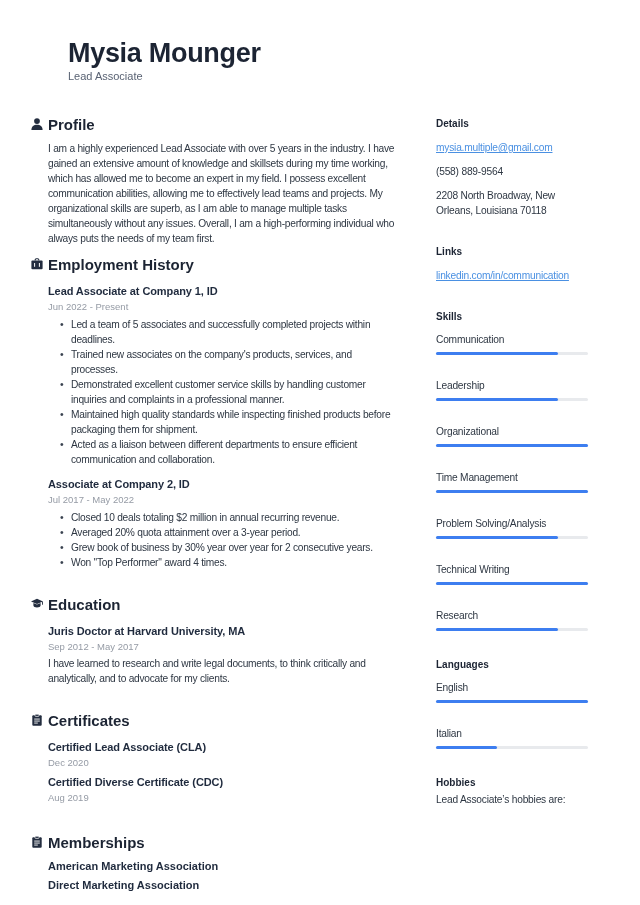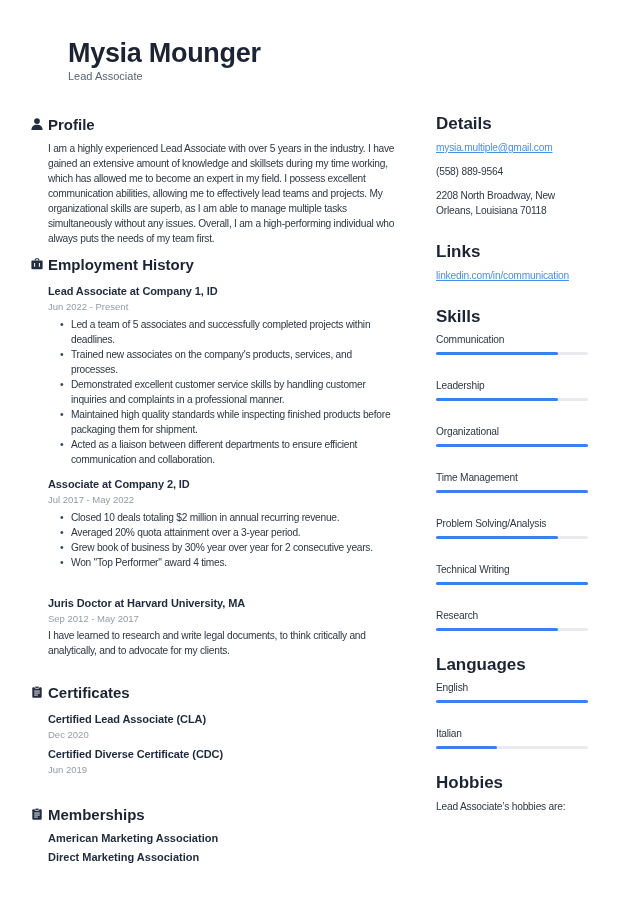--- a/index.html
+++ b/index.html
@@ -43,30 +43,30 @@
     color:#3a4350; font-size:10.5px;
   }
   .section.gap-lg { margin-top:26px; }
   .section.gap-xl { margin-top:30px; }
   .member-item { font-size:11px; font-weight:bold; color:#1f2a3d; line-height:19px; }
   .member-list { margin-top:5px; }
 
   
   .side-section { margin-top:26px; }
   .side-section:first-child { margin-top:0; }
-  .side-title { font-size:17px; font-weight:bold; color:#1c2433; line-height:15px; }
+  .side-title { font-size:10px; font-weight:bold; color:#1c2433; line-height:15px; }
   .side-item { font-size:10.2px; letter-spacing:-0.2px; line-height:15px; color:#2e3743; margin-top:9px; }
   a.link { color:#4a90e2; text-decoration:underline; }
   .skill-row { margin-top:9px; }
   .skill-label { font-size:10.2px; letter-spacing:-0.2px; line-height:14px; color:#2e3743; }
   .bar-track { margin-top:5px; width:100%; height:3px; background:#e8eaed; border-radius:2px; position:relative; }
   .bar-fill { height:3px; background:#3d7ef0; border-radius:2px; width:0; }
   .skill-row { margin-bottom:24px; }
   .skill-rows { margin-top:3px; }
-  .hobby-text { font-size:10.2px; letter-spacing:-0.2px; line-height:15px; color:#2e3743; margin-top:9px; }
+  .hobby-text { font-size:10.2px; letter-spacing:-0.2px; line-height:15px; color:#2e3743; margin-top:2px; }
 
   .icon svg { display:block; }
 </style>
 </head>
 <body>
 
 <div class="page">
 
   <div class="header">
     <div class="name">Mysia Mounger</div>
@@ -121,20 +121,30 @@
           <ul class="bullets">
             <li>Closed 10 deals totaling $2 million in annual recurring revenue.</li>
             <li>Averaged 20% quota attainment over a 3-year period.</li>
             <li>Grew book of business by 30% year over year for 2 consecutive years.</li>
             <li>Won "Top Performer" award 4 times.</li>
           </ul>
         </div>
       </div>
 
       <div class="section gap-lg">
+        <div class="section-header">
+          <span class="icon">
+            <svg width="12" height="12" viewBox="0 0 12 12" fill="#232d3f">
+                <path d="M6 0.8 L12 3.4 L6 6 L0 3.4 Z"></path>
+                <path d="M2.4 4.9 V7.4 C2.4 8.5 4 9.4 6 9.4 C8 9.4 9.6 8.5 9.6 7.4 V4.9 L6 6.5 Z"></path>
+                <rect x="11" y="3.4" width="0.9" height="3.4" rx="0.4"></rect>
+              </svg>
+          </span>
+          <span class="section-title">Education</span>
+        </div>
         <div class="entry">
           <div class="entry-title">Juris Doctor at Harvard University, MA</div>
           <div class="entry-dates">Sep 2012 - May 2017</div>
           <div class="body-text" style="margin-top:3px;">I have learned to research and write legal documents, to think critically and analytically, and to advocate for my clients.</div>
         </div>
       </div>
 
       <div class="section gap-lg">
         <div class="section-header">
           <span class="icon">
@@ -147,21 +157,21 @@
               </svg>
           </span>
           <span class="section-title">Certificates</span>
         </div>
         <div class="entry">
           <div class="entry-title">Certified Lead Associate (CLA)</div>
           <div class="entry-dates">Dec 2020</div>
         </div>
         <div class="entry" style="margin-top:6px;">
           <div class="entry-title">Certified Diverse Certificate (CDC)</div>
-          <div class="entry-dates">Jun 2019</div>
+          <div class="entry-dates">Aug 2019</div>
         </div>
       </div>
 
       <div class="section gap-xl">
         <div class="section-header">
           <span class="icon">
             <svg width="12" height="12" viewBox="0 0 12 12">
                 <rect x="1.3" y="1.3" width="9.4" height="10.5" rx="1" fill="#232d3f"></rect>
                 <rect x="4" y="0.2" width="4" height="2.2" rx="0.7" fill="#232d3f" stroke="#ffffff" stroke-width="0.7"></rect>
                 <rect x="3.2" y="4.6" width="5.6" height="0.9" fill="#ffffff"></rect>

